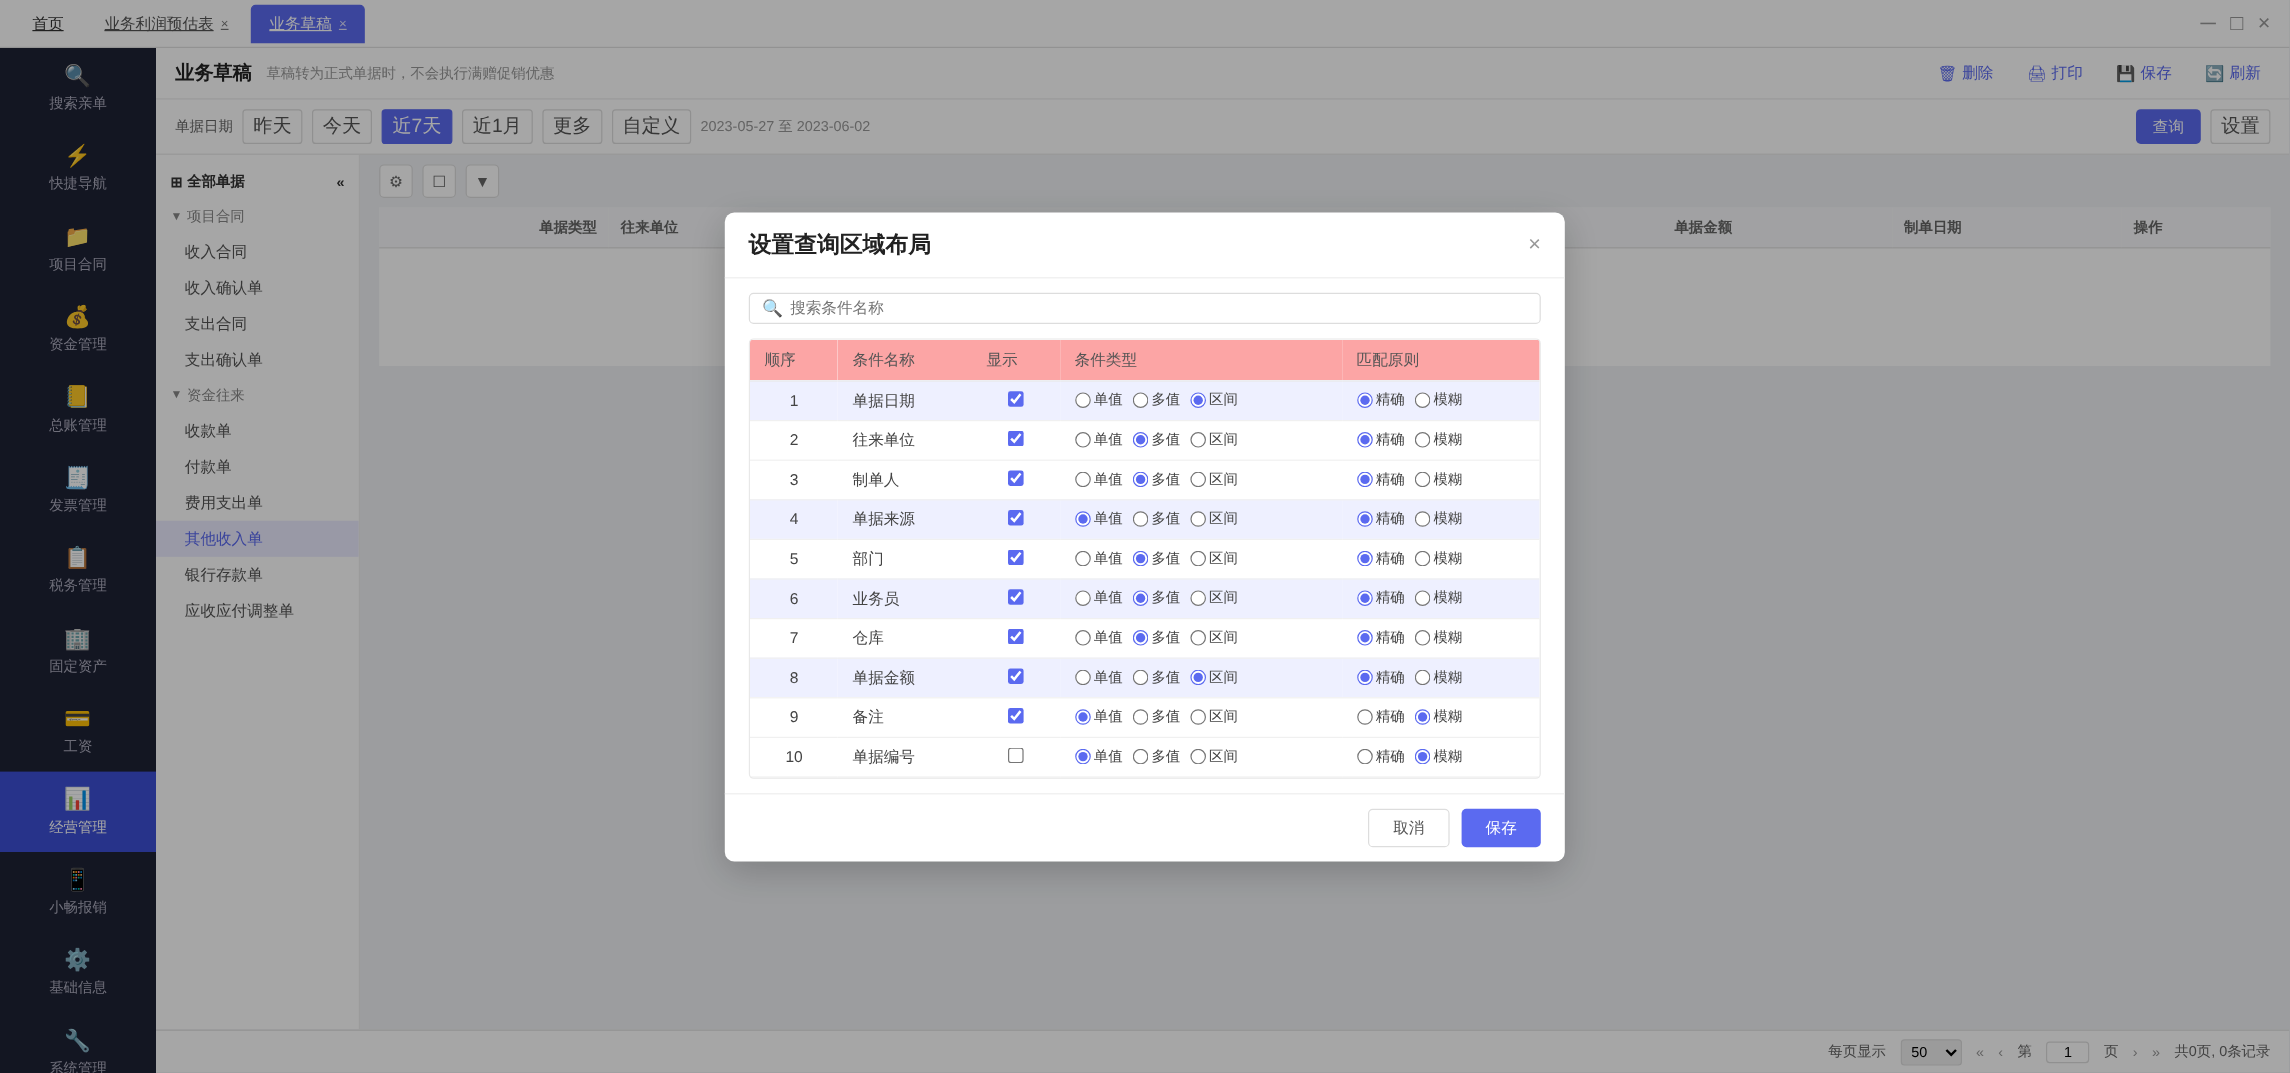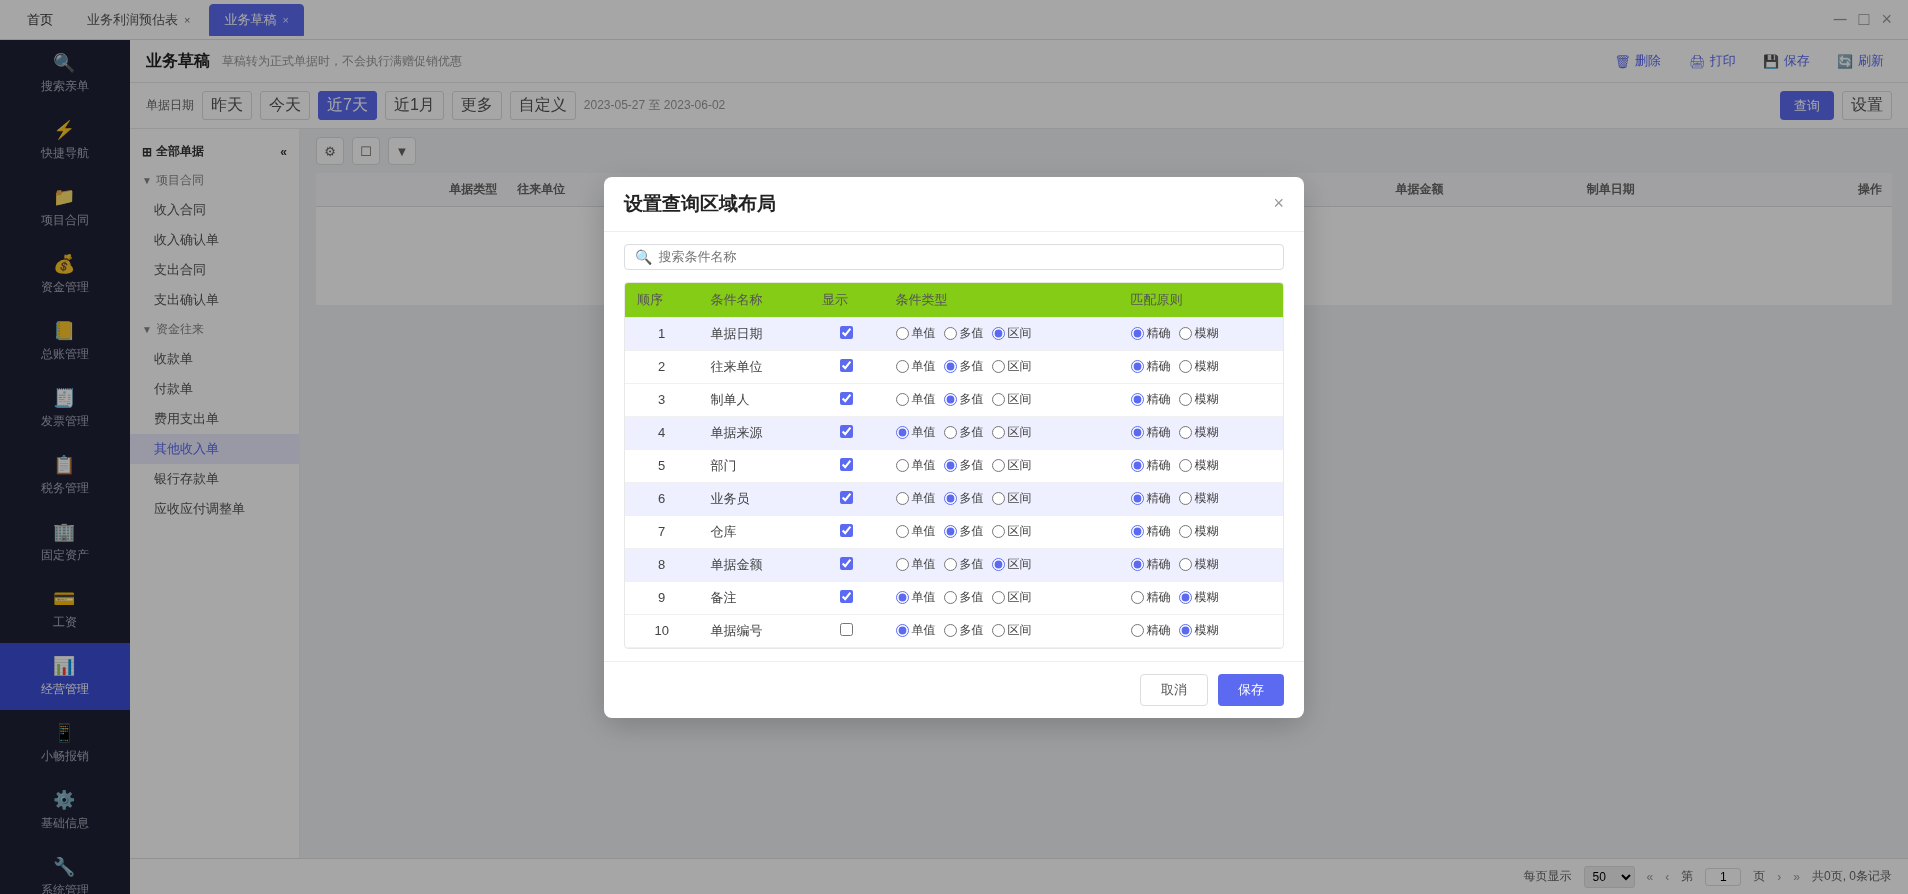--- a/index.html
+++ b/index.html
@@ -1,20 +1,20 @@
 <!DOCTYPE html>
 <html><head>
   <meta charset="utf-8">
   <style>
     * { box-sizing: border-box; margin: 0; padding: 0; }
     body { font-family: "Microsoft YaHei", "PingFang SC", sans-serif; font-size: 13px; background: #f0f2f5; color: #333; height: 894px; overflow: hidden; display: flex; flex-direction: column; }
 
     
     .top-bar { background: #fff; border-bottom: 1px solid #e0e0e0; display: flex; align-items: center; height: 40px; padding: 0 12px; gap: 4px; }
-    .tab { padding: 6px 14px; border-radius: 4px 4px 0 0; cursor: pointer; font-size: 13px; color: #555; border: 1px solid transparent; display: flex; align-items: center; gap: 6px; }
+    .tab { padding: 6px 14px; border-radius: 4px 4px 0 0; cursor: pointer; font-size: 13px; color: #555; border: 1px solid transparent; display: flex; align-items: center; gap: 6px; text-decoration: underline; }
     .tab.active { background: #5b6af0; color: #fff; border-color: #5b6af0; }
     .tab .close-icon { font-size: 11px; cursor: pointer; opacity: 0.8; }
     .tab-home { color: #333; }
 
     
     .main-layout { display: flex; flex: 1; overflow: hidden; }
 
     
     .sidebar { width: 130px; background: #1e2235; color: #ccc; display: flex; flex-direction: column; overflow-y: auto; }
     .sidebar-item { display: flex; flex-direction: column; align-items: center; justify-content: center; padding: 12px 4px; cursor: pointer; font-size: 12px; gap: 4px; color: #aab; }
@@ -67,21 +67,21 @@
     .modal-tab { padding: 10px 16px; font-size: 13px; color: #666; cursor: pointer; border-bottom: 2px solid transparent; }
     .modal-tab.active { color: #5b6af0; border-bottom-color: #5b6af0; font-weight: 500; }
     .modal-body { flex: 1; overflow: hidden; display: flex; flex-direction: column; padding: 12px 20px; }
     .search-bar { display: flex; align-items: center; border: 1px solid #ddd; border-radius: 4px; padding: 4px 10px; margin-bottom: 12px; gap: 6px; }
     .search-bar input { border: none; outline: none; font-size: 13px; color: #555; width: 100%; }
     .search-icon { color: #aaa; font-size: 14px; }
 
     
     .modal-table { flex: 1; overflow-y: auto; border: 1px solid #e8e8e8; border-radius: 4px; }
     .modal-table table { width: 100%; border-collapse: collapse; font-size: 13px; }
-    .modal-table thead th { background: #84cc16; padding: 8px 12px; text-align: left; color: #555; font-weight: 500; border-bottom: 1px solid #e8e8e8; position: sticky; top: 0; z-index: 2; }
+    .modal-table thead th { background: #fca5a5; padding: 8px 12px; text-align: left; color: #555; font-weight: 500; border-bottom: 1px solid #e8e8e8; position: sticky; top: 0; z-index: 2; }
     .modal-table tbody tr { border-bottom: 1px solid #f0f0f0; }
     .modal-table tbody tr.highlight { background: #eef0ff; }
     .modal-table td { padding: 7px 12px; color: #444; }
     .td-center { text-align: center; }
 
     
     .radio-group { display: flex; align-items: center; gap: 8px; }
     .radio-item { display: flex; align-items: center; gap: 3px; cursor: pointer; font-size: 12px; white-space: nowrap; }
     .radio-item input[type=radio] { accent-color: #5b6af0; }
 
@@ -244,21 +244,21 @@
             <tr style="background:#f7f8fa; border-bottom:1px solid #e0e0e0;">
               <th style="padding:8px 10px; color:#666; text-align:right;">单据类型</th>
               <th style="padding:8px 10px; color:#666; text-align:left;">往来单位</th>
               <th style="padding:8px 10px; color:#666; text-align:left;">制单人</th>
               <th style="padding:8px 10px; color:#666; text-align:left;">部门</th>
               <th style="padding:8px 10px; color:#666; text-align:left;">业务员</th>
               <th style="padding:8px 10px; color:#666; text-align:left;">仓库</th>
               <th style="padding:8px 10px; color:#666; text-align:left;">备注</th>
               <th style="padding:8px 10px; color:#666; text-align:left;">单据金额</th>
               <th style="padding:8px 10px; color:#666; text-align:left;">制单日期</th>
-              <th style="padding:8px 10px; color:#666; text-align:right;">操作</th>
+              <th style="padding:8px 10px; color:#666; text-align:left;">操作</th>
             </tr>
           </thead>
           <tbody>
             <tr>
               <td colspan="10" style="padding:40px; text-align:center; color:#bbb; font-size:14px;">未找到任何业务草稿</td>
             </tr>
           </tbody>
         </table>
       </div>
     </div>

